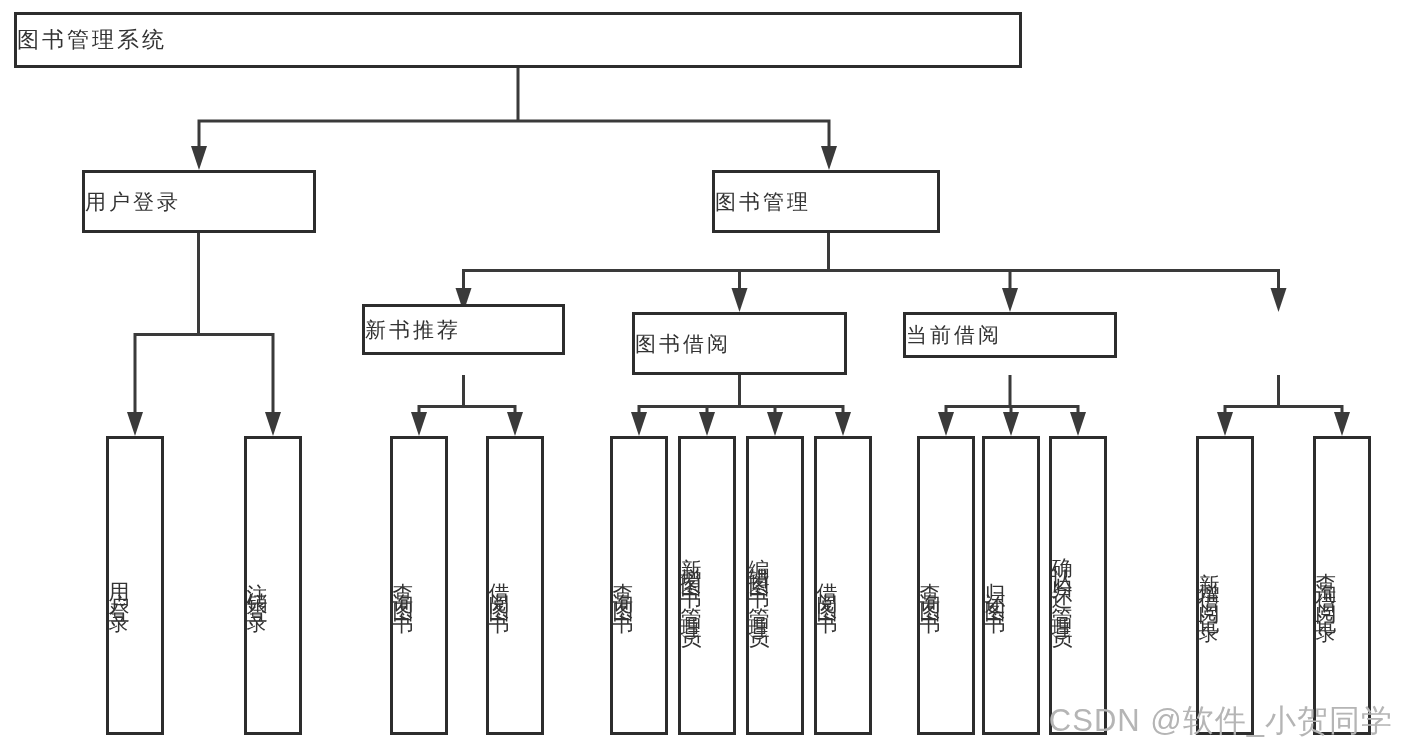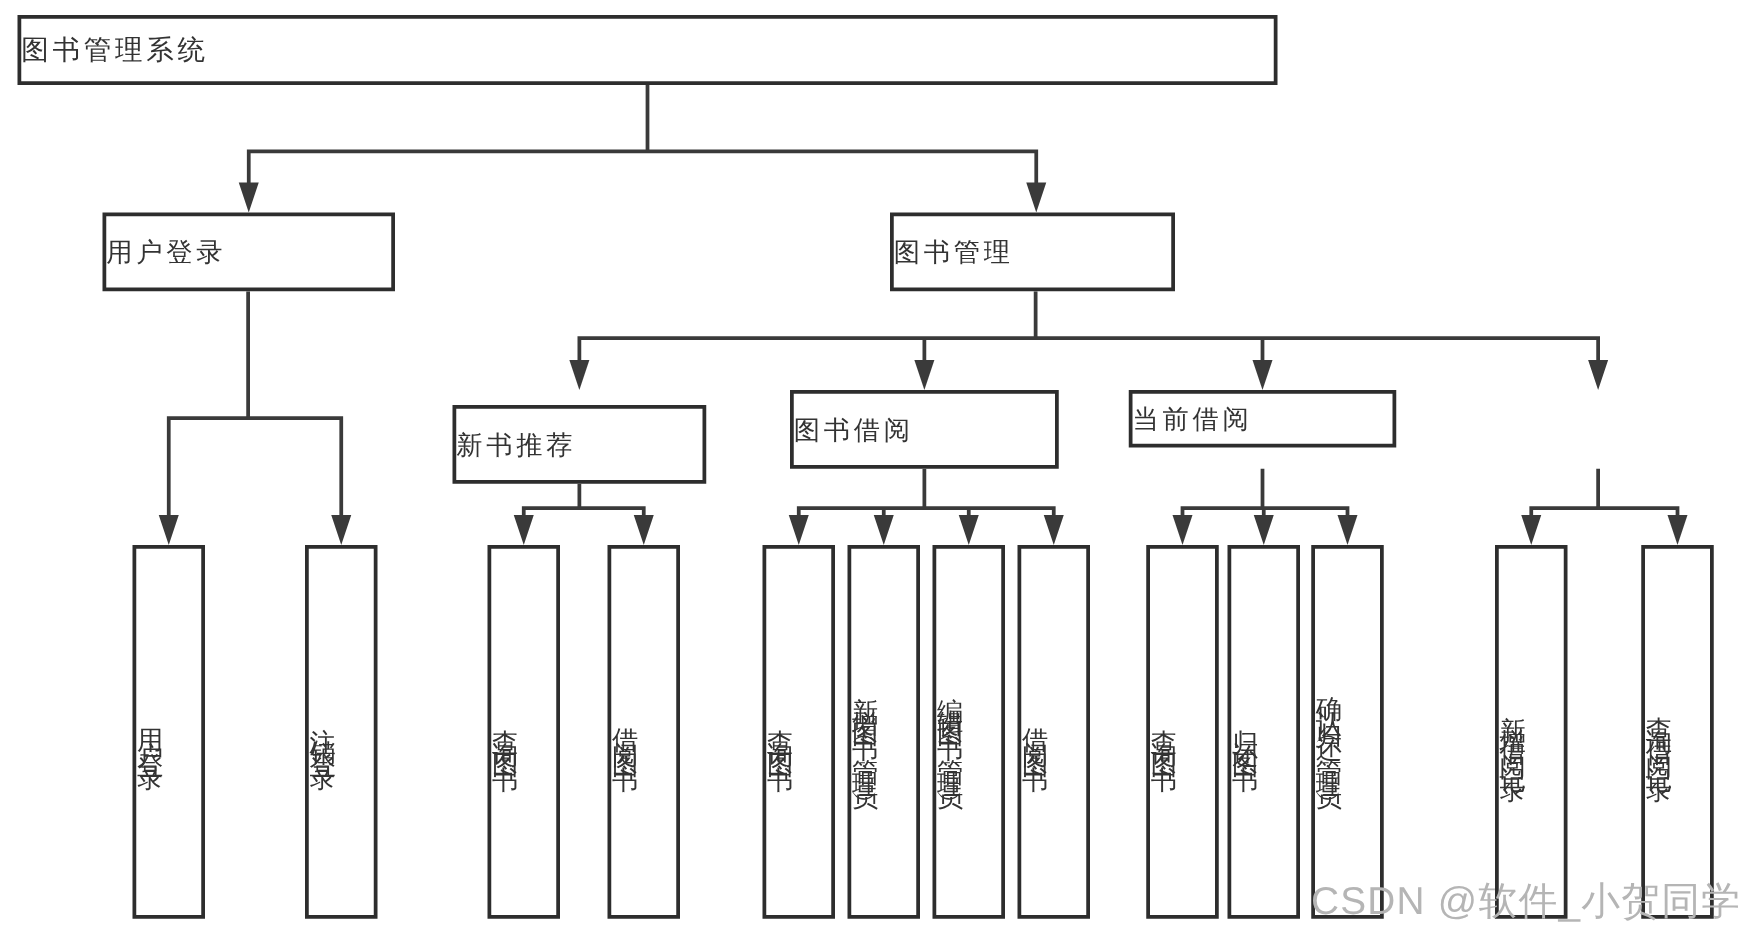--- a/index.html
+++ b/index.html
@@ -78,21 +78,21 @@
     <span>图书管理系统</span>
   </div>
 
   <div class="node" style="left:82px;top:170px;width:234px;height:63px">
     <span>用户登录</span>
   </div>
   <div class="node" style="left:712px;top:170px;width:228px;height:63px">
     <span>图书管理</span>
   </div>
 
-  <div class="node" style="left:362px;top:324px;width:203px;height:63px">
+  <div class="node" style="left:362px;top:304px;width:203px;height:51px">
     <span>新书推荐</span>
   </div>
   <div class="node" style="left:632px;top:312px;width:215px;height:63px">
     <span>图书借阅</span>
   </div>
   <div class="node" style="left:903px;top:312px;width:214px;height:46px">
     <span>当前借阅</span>
   </div>
 
   <div class="node leaf" style="left:106px;top:436px;width:58px;height:299px">

